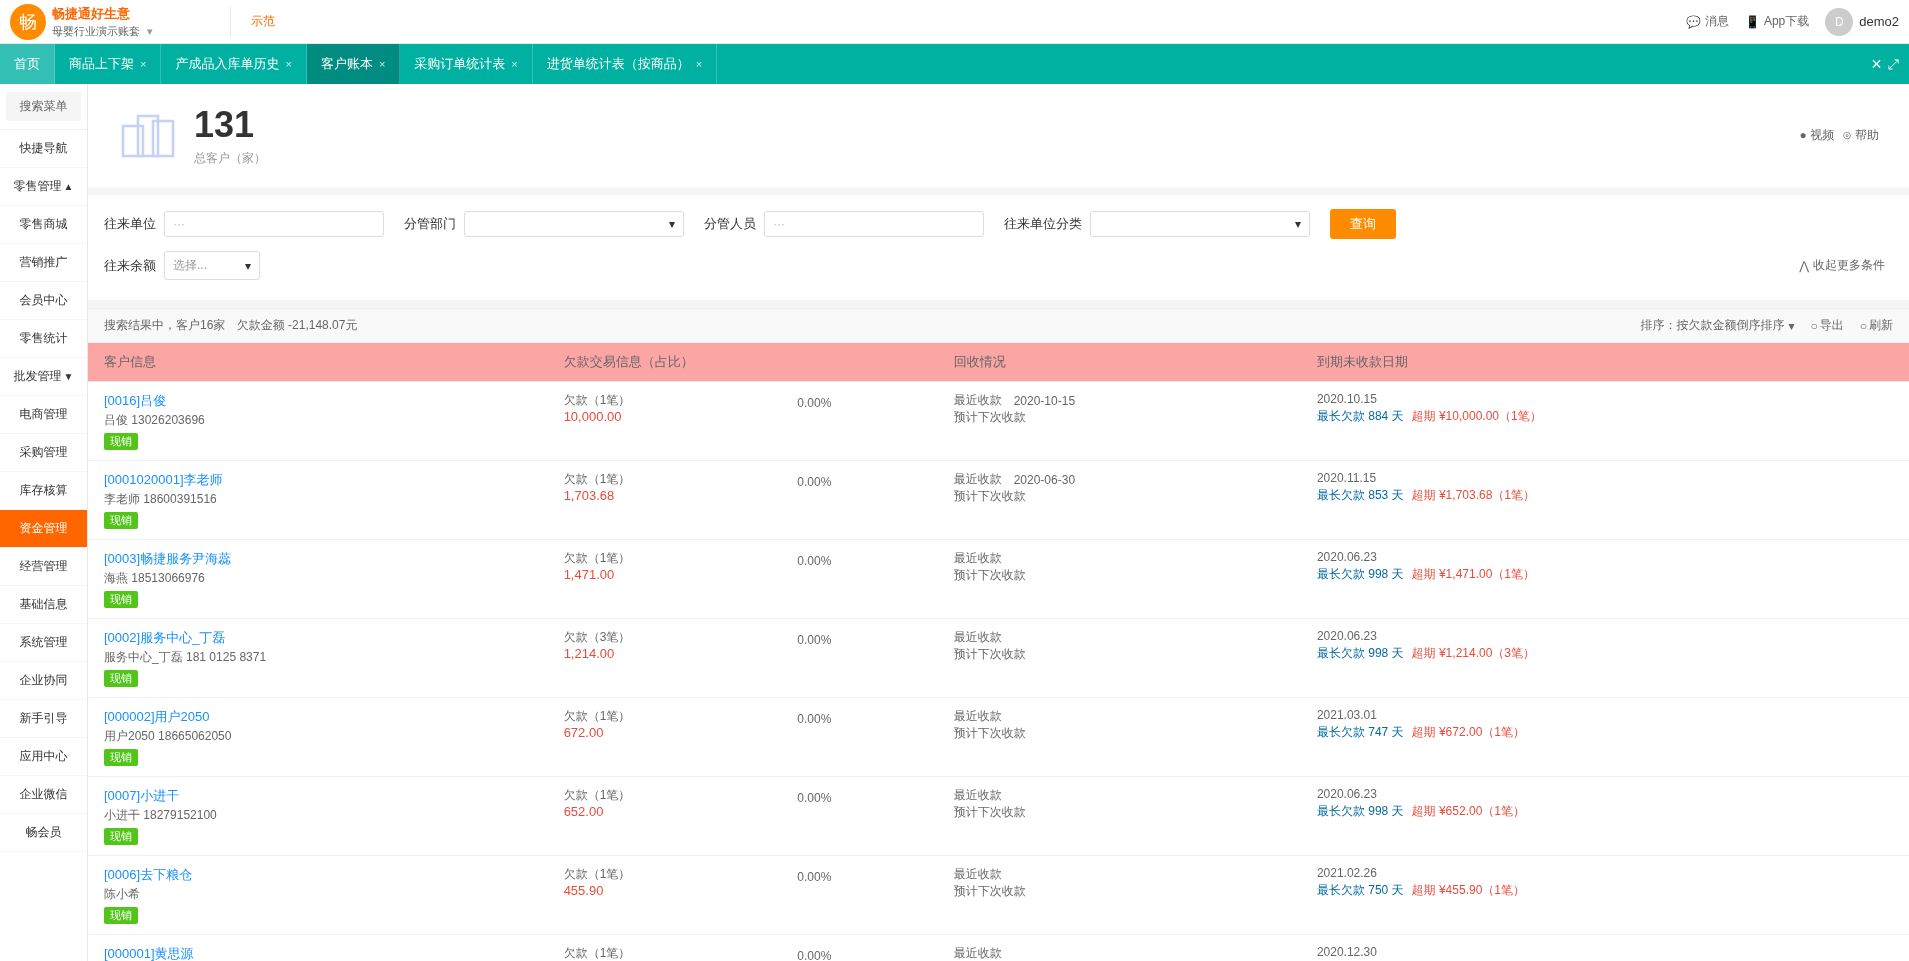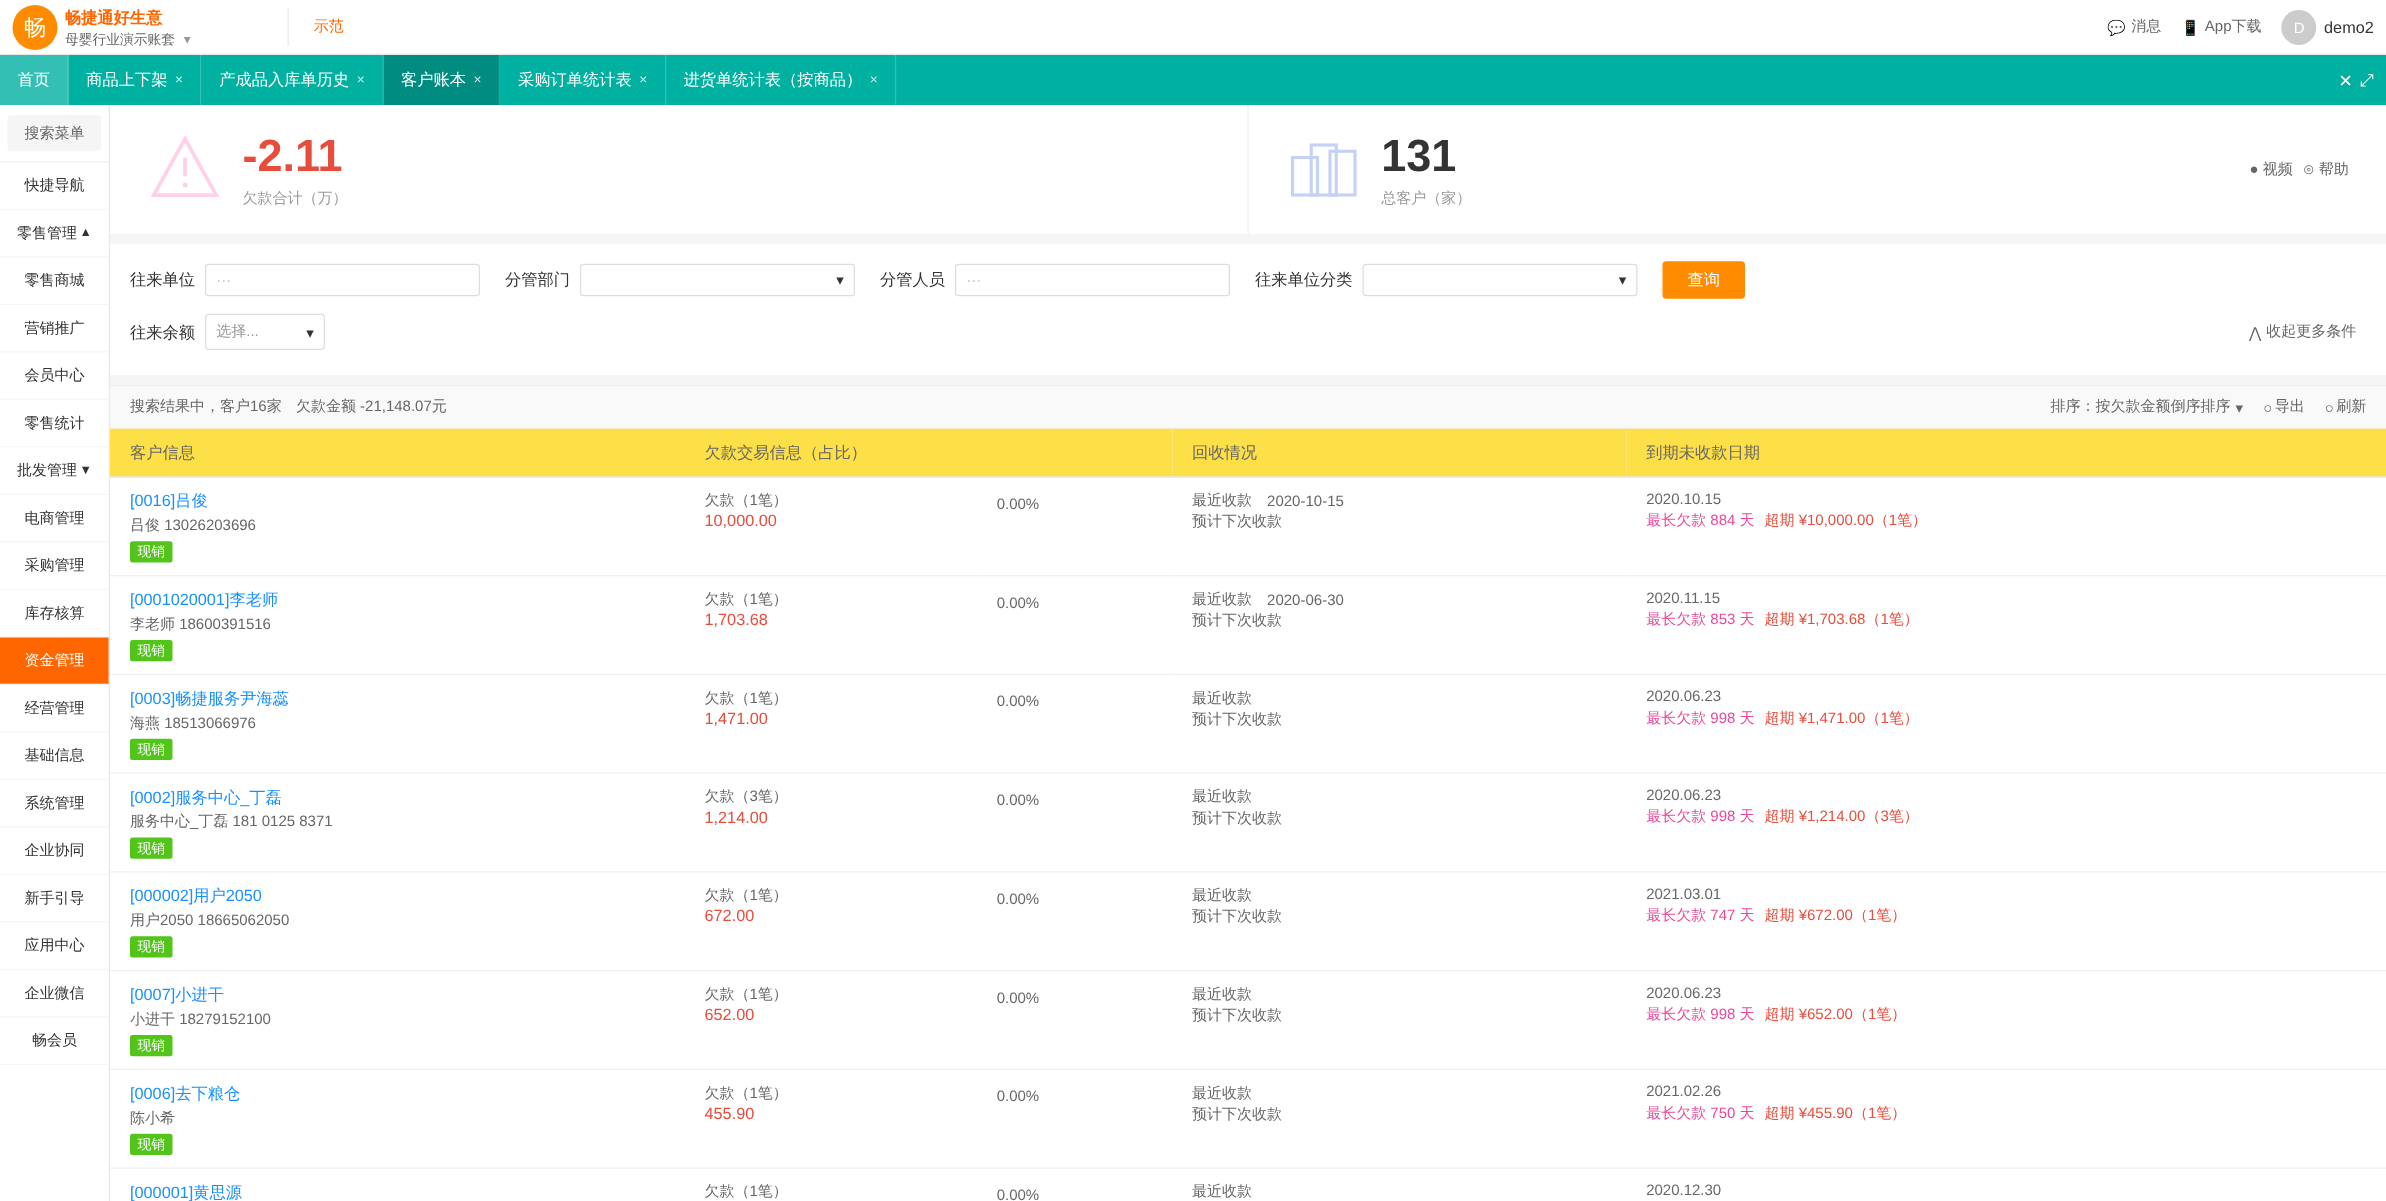--- a/index.html
+++ b/index.html
@@ -65,29 +65,29 @@
     .query-btn { background: #ff8c00; color: #fff; border: none; padding: 6px 20px; border-radius: 3px; font-size: 13px; cursor: pointer; }
 
     
     .results-summary { background: #f9f9f9; padding: 8px 16px; display: flex; align-items: center; justify-content: space-between; border-top: 1px solid #eee; border-bottom: 1px solid #eee; gap: 34px; }
     .results-text { font-size: 12px; color: #666; }
     .results-actions { display: flex; align-items: center; gap: 16px; font-size: 12px; color: #666; }
     .results-sort { display: flex; align-items: center; gap: 4px; cursor: pointer; }
 
     
     .data-table { background: #fff; width: 100%; border-collapse: collapse; }
-    .data-table th { padding: 10px 16px; text-align: left; font-size: 13px; color: #666; font-weight: normal; border-bottom: 1px solid #e8e8e8; background: #fde047; }
+    .data-table th { padding: 10px 16px; text-align: left; font-size: 13px; color: #666; font-weight: normal; border-bottom: 1px solid #e8e8e8; background: #fca5a5; }
     .data-table td { padding: 10px 16px; vertical-align: top; border-bottom: 1px solid #f0f0f0; font-size: 12px; }
     .customer-name { color: #1890ff; font-size: 13px; cursor: pointer; }
     .customer-sub { color: #666; font-size: 12px; margin-top: 2px; }
     .tag-green { display: inline-block; background: #52c41a; color: #fff; font-size: 11px; padding: 1px 6px; border-radius: 2px; margin-top: 4px; }
     .amount-red { color: #e74c3c; font-size: 13px; font-weight: 500; }
     .amount-percent { color: #666; font-size: 12px; margin-top: 4px; }
     .overdue-red { color: #e74c3c; font-size: 12px; cursor: pointer; }
-    .overdue-days { color: #ec4899; font-size: 12px; }
+    .overdue-days { color: #0369a1; font-size: 12px; }
     .debt-count { color: #666; font-size: 12px; }
     .date-text { color: #666; font-size: 12px; }
 
     
     ::-webkit-scrollbar { width: 6px; height: 6px; }
     ::-webkit-scrollbar-track { background: #f1f1f1; }
     ::-webkit-scrollbar-thumb { background: #ccc; border-radius: 3px; }
   </style>
 </head>
 <body>
@@ -183,33 +183,20 @@
       <div class="sidebar-nav-item">新手引导</div>
       <div class="sidebar-nav-item">应用中心</div>
       <div class="sidebar-nav-item">企业微信</div>
       <div class="sidebar-nav-item">畅会员</div>
     </div>
 
     <div class="content-area">
 
       <div class="stats-row">
         <div class="stat-card">
-          <div class="stat-icon pink">
-            <svg width="60" height="60" viewBox="0 0 60 60">
-                <polygon points="30,5 55,50 5,50" fill="none" stroke="currentColor" stroke-width="3"></polygon>
-                <line x1="30" y1="20" x2="30" y2="35" stroke="currentColor" stroke-width="3"></line>
-                <circle cx="30" cy="42" r="2" fill="currentColor"></circle>
-              </svg>
-          </div>
-          <div class="stat-info">
-            <div class="stat-number red">-2.11</div>
-            <div class="stat-label">欠款合计（万）</div>
-          </div>
-        </div>
-        <div class="stat-card">
           <div class="stat-icon blue">
             <svg width="60" height="60" viewBox="0 0 60 60">
                 <rect x="5" y="20" width="20" height="30" fill="none" stroke="currentColor" stroke-width="2.5"></rect>
                 <rect x="20" y="10" width="20" height="40" fill="none" stroke="currentColor" stroke-width="2.5"></rect>
                 <rect x="35" y="15" width="20" height="35" fill="none" stroke="currentColor" stroke-width="2.5"></rect>
               </svg>
           </div>
           <div class="stat-info">
             <div class="stat-number dark">131</div>
             <div class="stat-label">总客户（家）</div>

